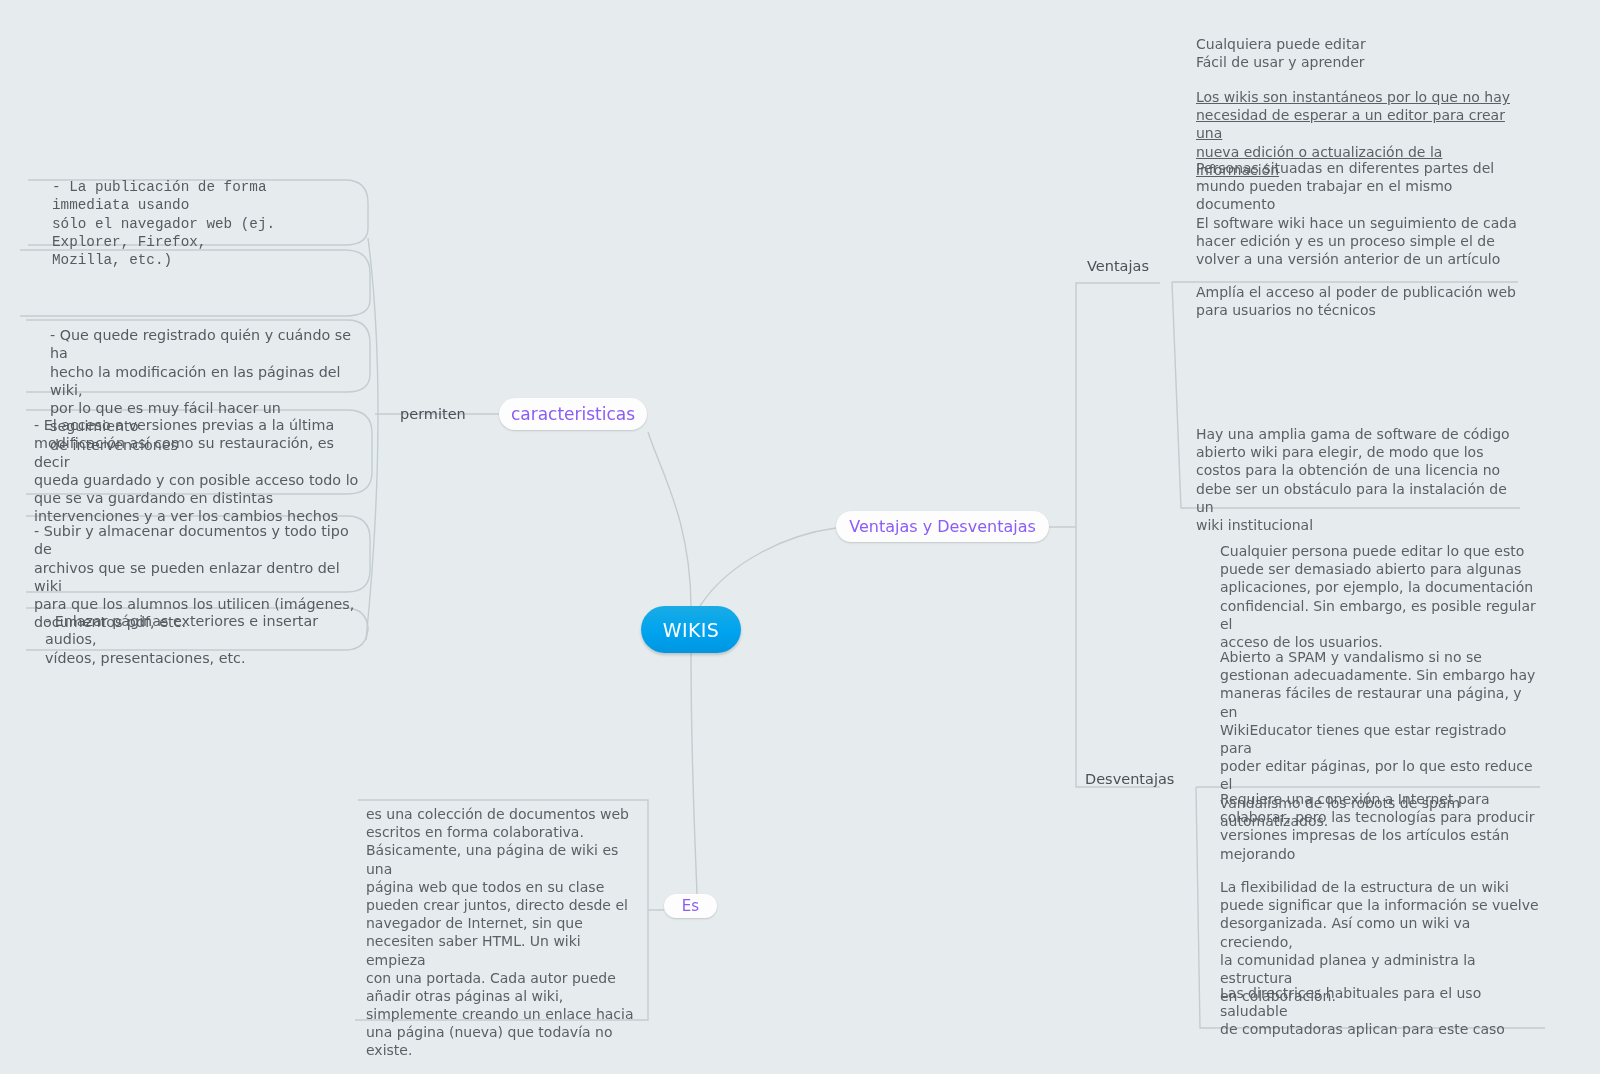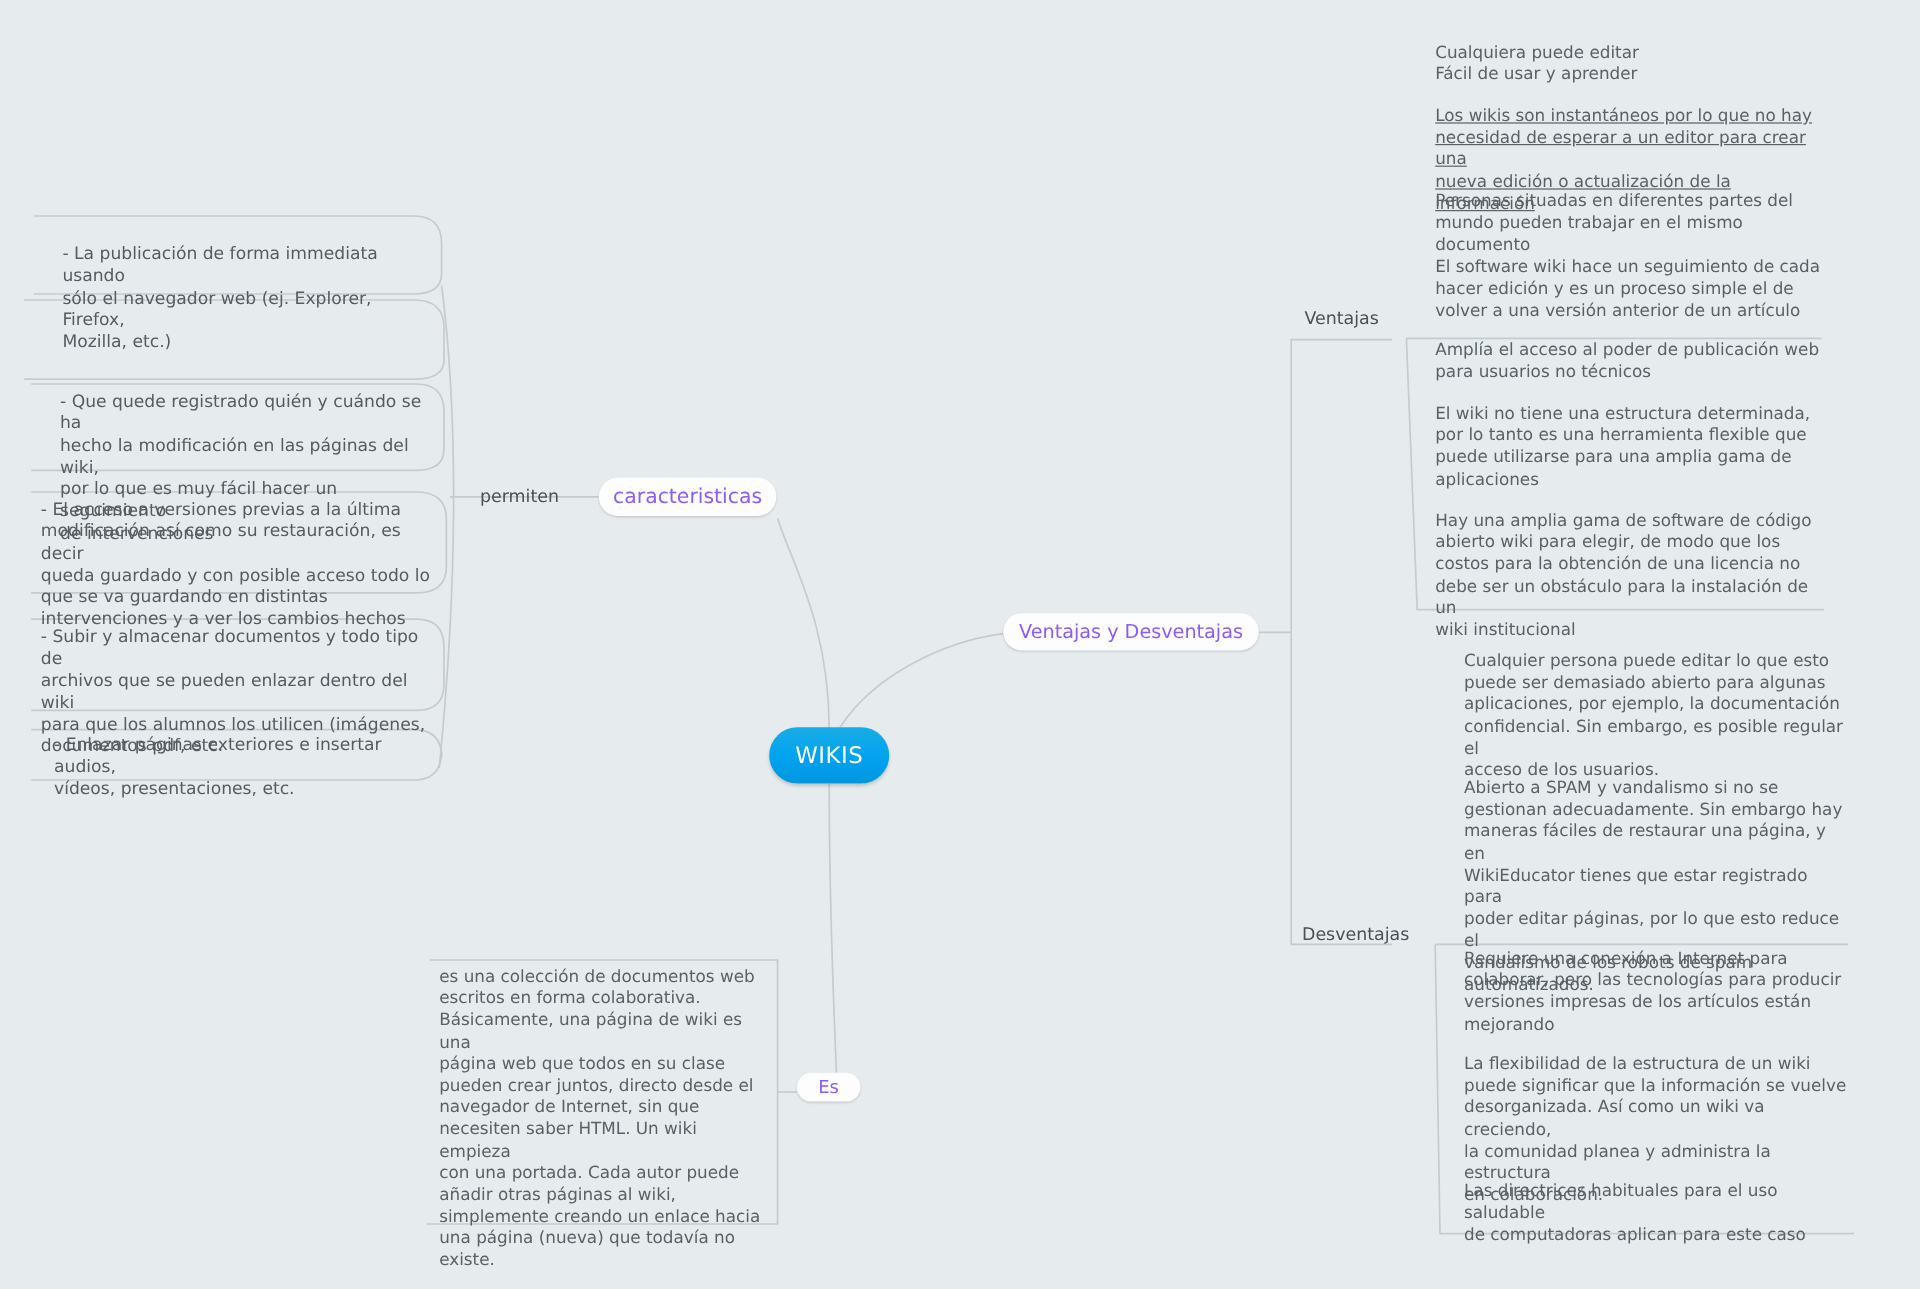--- a/index.html
+++ b/index.html
@@ -143,21 +143,21 @@
   <div class="root-node">
     <span>WIKIS</span>
   </div>
 
   <div class="link-label lbl-permiten">permiten</div>
 
   <div class="pill pill-caracteristicas">
     <span>caracteristicas</span>
   </div>
 
-  <div class="leafcard left-card" style="left:52px; top:203px; width:300px;">- La publicación de forma immediata usando
+  <div class="leafcard left-card" style="left:52px; top:178px; width:300px;font-family:Liberation Mono, monospace;">- La publicación de forma immediata usando
 sólo el navegador web (ej. Explorer, Firefox,
 Mozilla, etc.)</div>
   <div class="leafcard left-card" style="left:34px; top:416px; width:340px;">- El acceso a versiones previas a la última
 modificación así como su restauración, es decir
 queda guardado y con posible acceso todo lo
 que se va guardando en distintas
 intervenciones y a ver los cambios hechos</div>
   <div class="leafcard left-card" style="left:50px; top:326px; width:315px;">- Que quede registrado quién y cuándo se ha
 hecho la modificación en las páginas del wiki,
 por lo que es muy fácil hacer un seguimiento
@@ -182,24 +182,20 @@
 necesidad de esperar a un editor para crear una
 nueva edición o actualización de la información</div>
   <div class="rightleaf" style="left:1196px; top:159px; width:330px;">Personas situadas en diferentes partes del
 mundo pueden trabajar en el mismo
 documento
 El software wiki hace un seguimiento de cada
 hacer edición y es un proceso simple el de
 volver a una versión anterior de un artículo</div>
   <div class="rightleaf" style="left:1196px; top:283px; width:330px;">Amplía el acceso al poder de publicación web
 para usuarios no técnicos</div>
-  <div class="rightleaf" style="left:1196px; top:336px; width:330px;">El wiki no tiene una estructura determinada,
-por lo tanto es una herramienta flexible que
-puede utilizarse para una amplia gama de
-aplicaciones</div>
   <div class="rightleaf" style="left:1196px; top:425px; width:330px;">Hay una amplia gama de software de código
 abierto wiki para elegir, de modo que los
 costos para la obtención de una licencia no
 debe ser un obstáculo para la instalación de un
 wiki institucional</div>
 
   <div class="rightleaf" style="left:1220px; top:542px; width:322px;">Cualquier persona puede editar lo que esto
 puede ser demasiado abierto para algunas
 aplicaciones, por ejemplo, la documentación
 confidencial. Sin embargo, es posible regular el

